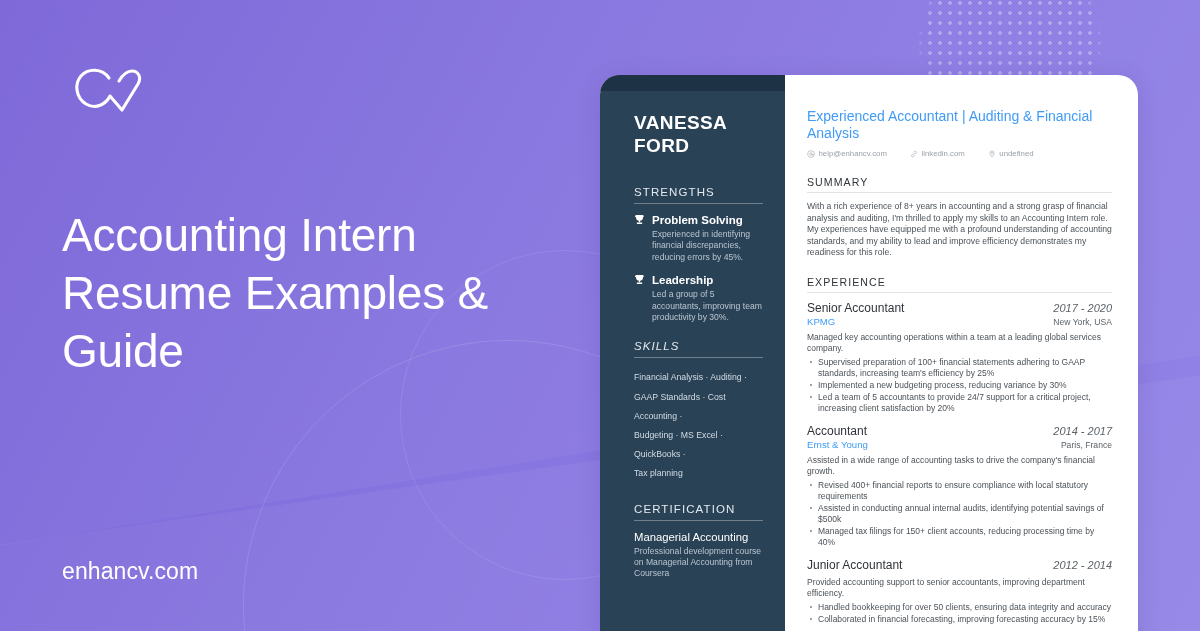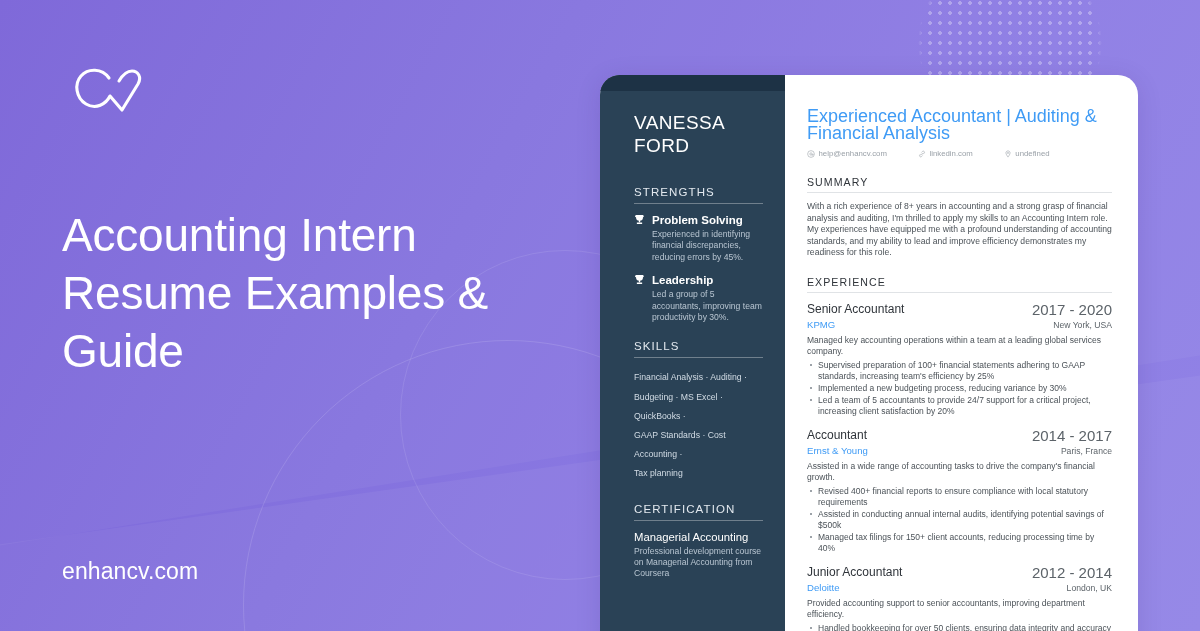--- a/index.html
+++ b/index.html
@@ -97,21 +97,21 @@
   .side::before {
     content: "";
     position: absolute; left: 0; top: 0; right: 0; height: 16px;
     background: #1d3245;
   }
   .cand-name {
     font-size: 19px;
     line-height: 23px;
     letter-spacing: 0.4px;
     color: #ffffff;
-    font-weight: 400;
+    font-weight: 700;
     position: relative;
     margin-bottom: 29px;
   }
   .side-h {
     font-size: 11.5px;
     letter-spacing: 1.1px;
     color: #e3e9ef;
     font-weight: 400;
     margin-bottom: 5px;
   }
@@ -138,57 +138,57 @@
     color: #d2dce5;
   }
   .cert-title {
     font-size: 11.3px; line-height: 13px; color: #ffffff;
     font-weight: 400; margin-bottom: 2px;
   }
   .cert-desc {
     font-size: 8.6px; line-height: 11.3px; color: #b9c6d2;
     margin-bottom: 11px;
   }
-  .side-h.mt { margin-top: 17px; }
+  .side-h.mt { margin-top: 17px; font-style: italic; }
   .side-h.mt2 { margin-top: 19px; }
 
   
   .main {
     flex: 1;
     padding: 33px 26px 0 22px;
     color: #33383d;
   }
   .job-title {
     color: #3f9bf5;
-    font-size: 18px;
+    font-size: 14px;
     line-height: 16.5px;
     font-weight: 400;
     margin-bottom: 8px;
   }
   .contact-row {
-    display: flex; align-items: center; gap: 31px;
+    display: flex; align-items: center; gap: 23px;
     color: #9aa1a8; font-size: 7.8px;
     margin-bottom: 18px;
   }
   .contact-item { display: flex; align-items: center; gap: 3.5px; }
   .c-ico { width: 8px; height: 8px; display: block; flex: none; }
   .sec-h {
     font-size: 10.6px; letter-spacing: 1.05px;
     color: #2f343a; font-weight: 400;
     margin-bottom: 4px;
   }
   .sec-rule { height: 1px; background: #e0e3e6; margin-bottom: 8px; }
   .summary {
     font-size: 8.6px; line-height: 11.6px; color: #4b5258;
     margin-bottom: 17px;
   }
   .exp { margin-bottom: 10px; }
   .exp-top { display: flex; justify-content: space-between; align-items: center; }
   .exp-role { font-size: 12px; color: #2f343a; font-weight: 400; }
-  .exp-date { font-size: 15px; color: #5c6369; }
+  .exp-date { font-size: 11px; color: #5c6369; font-style: italic; }
   .exp-sub { display: flex; justify-content: space-between; align-items: baseline; margin-top: 1px; }
   .exp-co { font-size: 9.6px; color: #3f9bf5; }
   .exp-loc { font-size: 8.6px; color: #5c6369; }
   .exp-desc { font-size: 8.5px; line-height: 11px; color: #4b5258; margin-top: 5px; }
   .bul { margin-top: 3px; }
   .bul li {
     list-style: none;
     position: relative;
     padding-left: 11px;
     font-size: 8.5px; line-height: 11px;
@@ -262,22 +262,22 @@
               </svg>
           </span>
           <span>Leadership</span>
         </div>
         <div class="st-desc">Led a group of 5 accountants, improving team productivity by 30%.</div>
       </div>
 
       <div class="side-h mt">SKILLS</div>
       <div class="side-rule"></div>
       <div class="sk-line">Financial Analysis · Auditing ·</div>
+      <div class="sk-line">GAAP Standards · Cost Accounting ·</div>
       <div class="sk-line">Budgeting · MS Excel · QuickBooks ·</div>
-      <div class="sk-line">GAAP Standards · Cost Accounting ·</div>
       <div class="sk-line">Tax planning</div>
 
       <div class="side-h mt2">CERTIFICATION</div>
       <div class="side-rule"></div>
       <div>
         <div class="cert-title">Managerial Accounting</div>
         <div class="cert-desc">Professional development course on Managerial Accounting from Coursera</div>
       </div>
 
     </div>
@@ -355,24 +355,20 @@
           <li>Assisted in conducting annual internal audits, identifying potential savings of $500k</li>
           <li>Managed tax filings for 150+ client accounts, reducing processing time by 40%</li>
         </ul>
       </div>
 
       <div class="exp">
         <div class="exp-top">
           <span class="exp-role">Junior Accountant</span>
           <span class="exp-date">2012 - 2014</span>
         </div>
-        <div class="exp-sub">
-          <span class="exp-co">Deloitte</span>
-          <span class="exp-loc">London, UK</span>
-        </div>
         <div class="exp-desc">Provided accounting support to senior accountants, improving department efficiency.</div>
         <ul class="bul">
           <li>Handled bookkeeping for over 50 clients, ensuring data integrity and accuracy</li>
           <li>Collaborated in financial forecasting, improving forecasting accuracy by 15%</li>
 
         </ul>
       </div>
 
     </div>
   </div>

